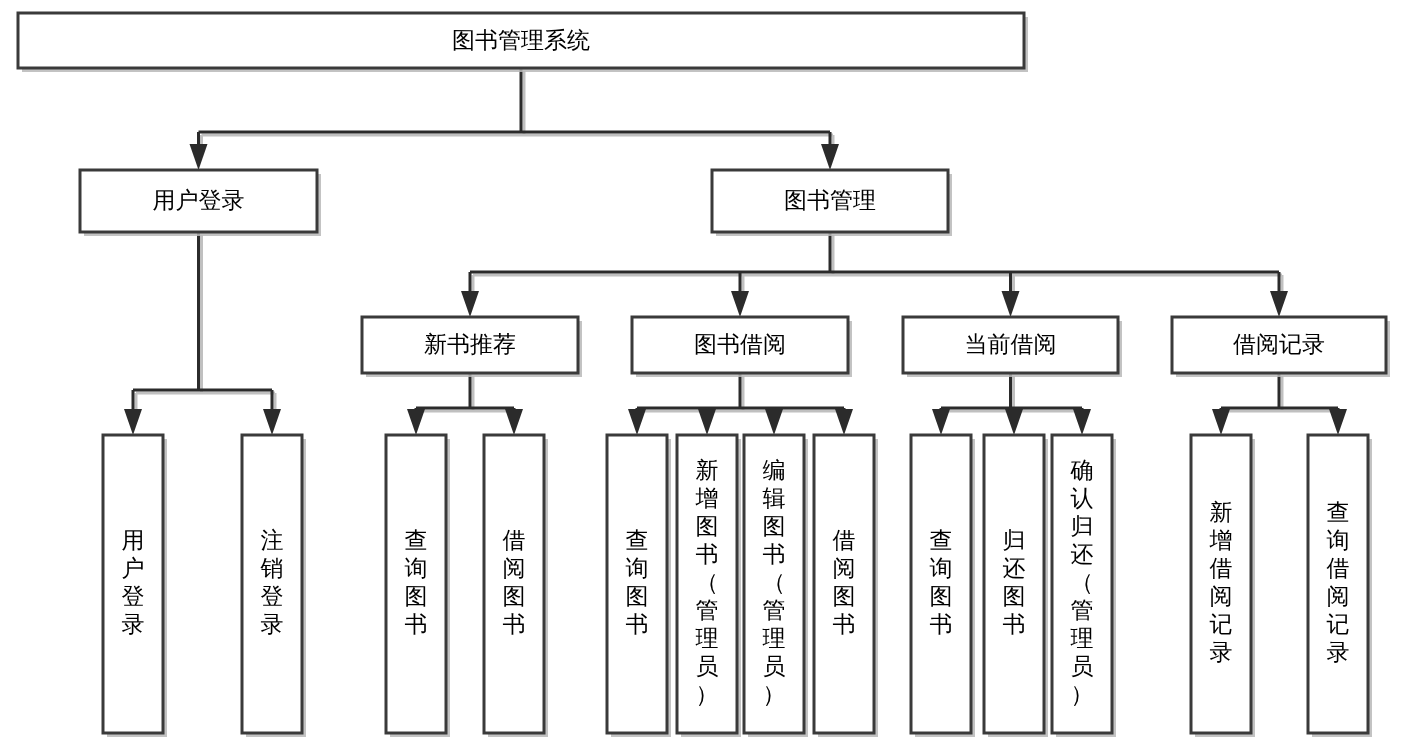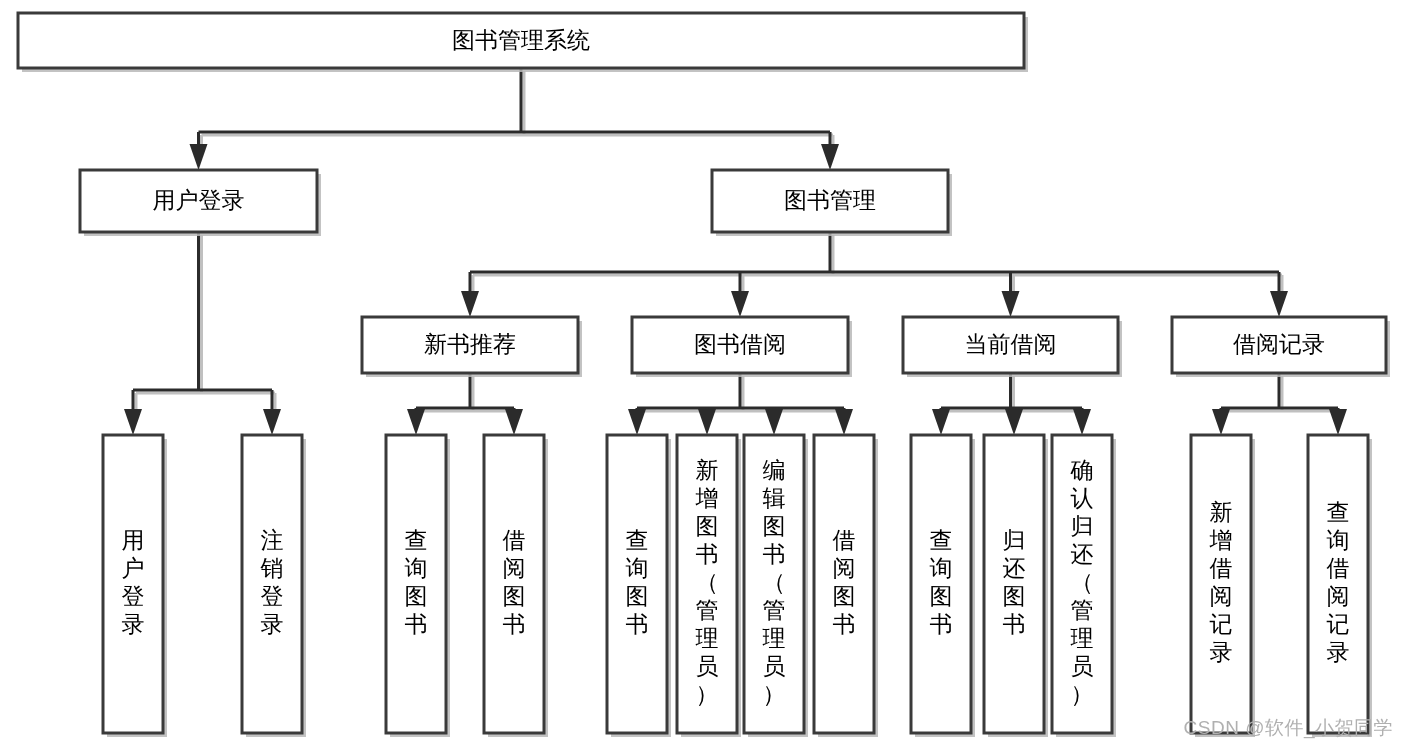--- a/index.html
+++ b/index.html
@@ -301,14 +301,13 @@
           <rect x="1191" y="435" width="60" height="298" class="node-rect"></rect>
           <text x="1221" y="0" class="vert-char"><tspan x="1221" y="514">新</tspan><tspan x="1221" y="542">增</tspan><tspan x="1221" y="570">借</tspan><tspan x="1221" y="598">阅</tspan><tspan x="1221" y="626">记</tspan><tspan x="1221" y="654">录</tspan></text>
         </g>
         <g>
           <rect x="1312" y="439" width="60" height="298" class="node-shadow"></rect>
           <rect x="1308" y="435" width="60" height="298" class="node-rect"></rect>
           <text x="1338" y="0" class="vert-char"><tspan x="1338" y="514">查</tspan><tspan x="1338" y="542">询</tspan><tspan x="1338" y="570">借</tspan><tspan x="1338" y="598">阅</tspan><tspan x="1338" y="626">记</tspan><tspan x="1338" y="654">录</tspan></text>
         </g>
       </g>
   </svg>
-  <div class="watermark">CSDN @软件_小贺同学</div>
 </div>
 
 </body></html>

